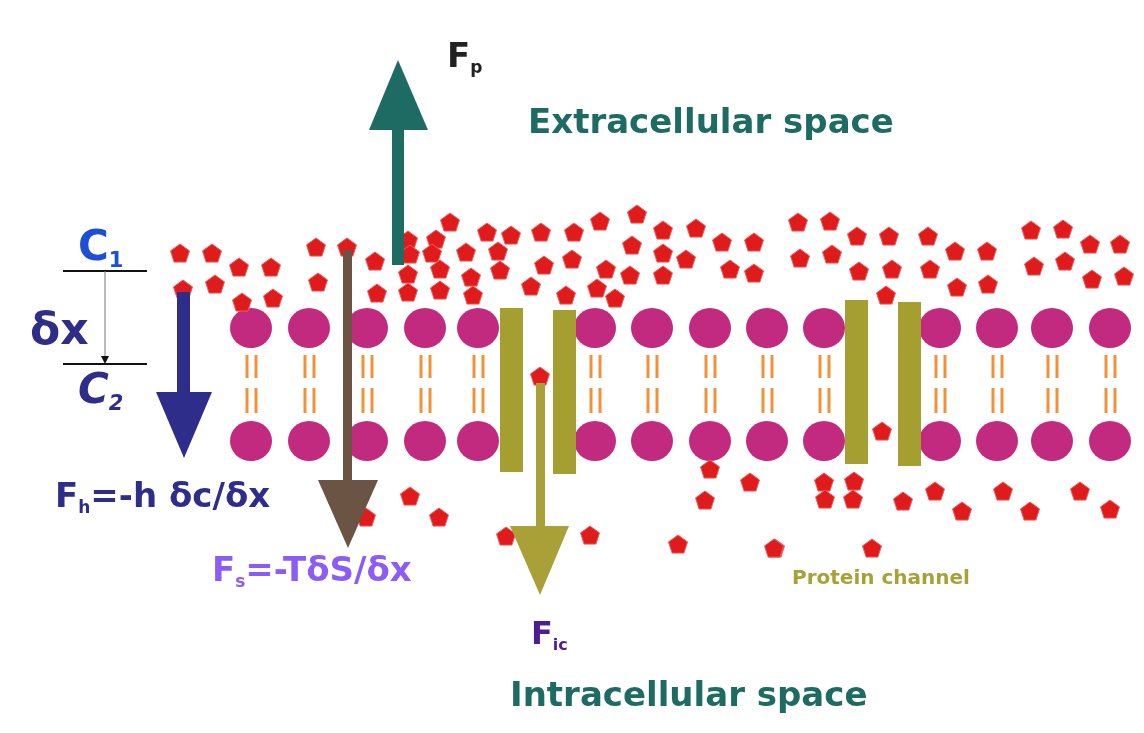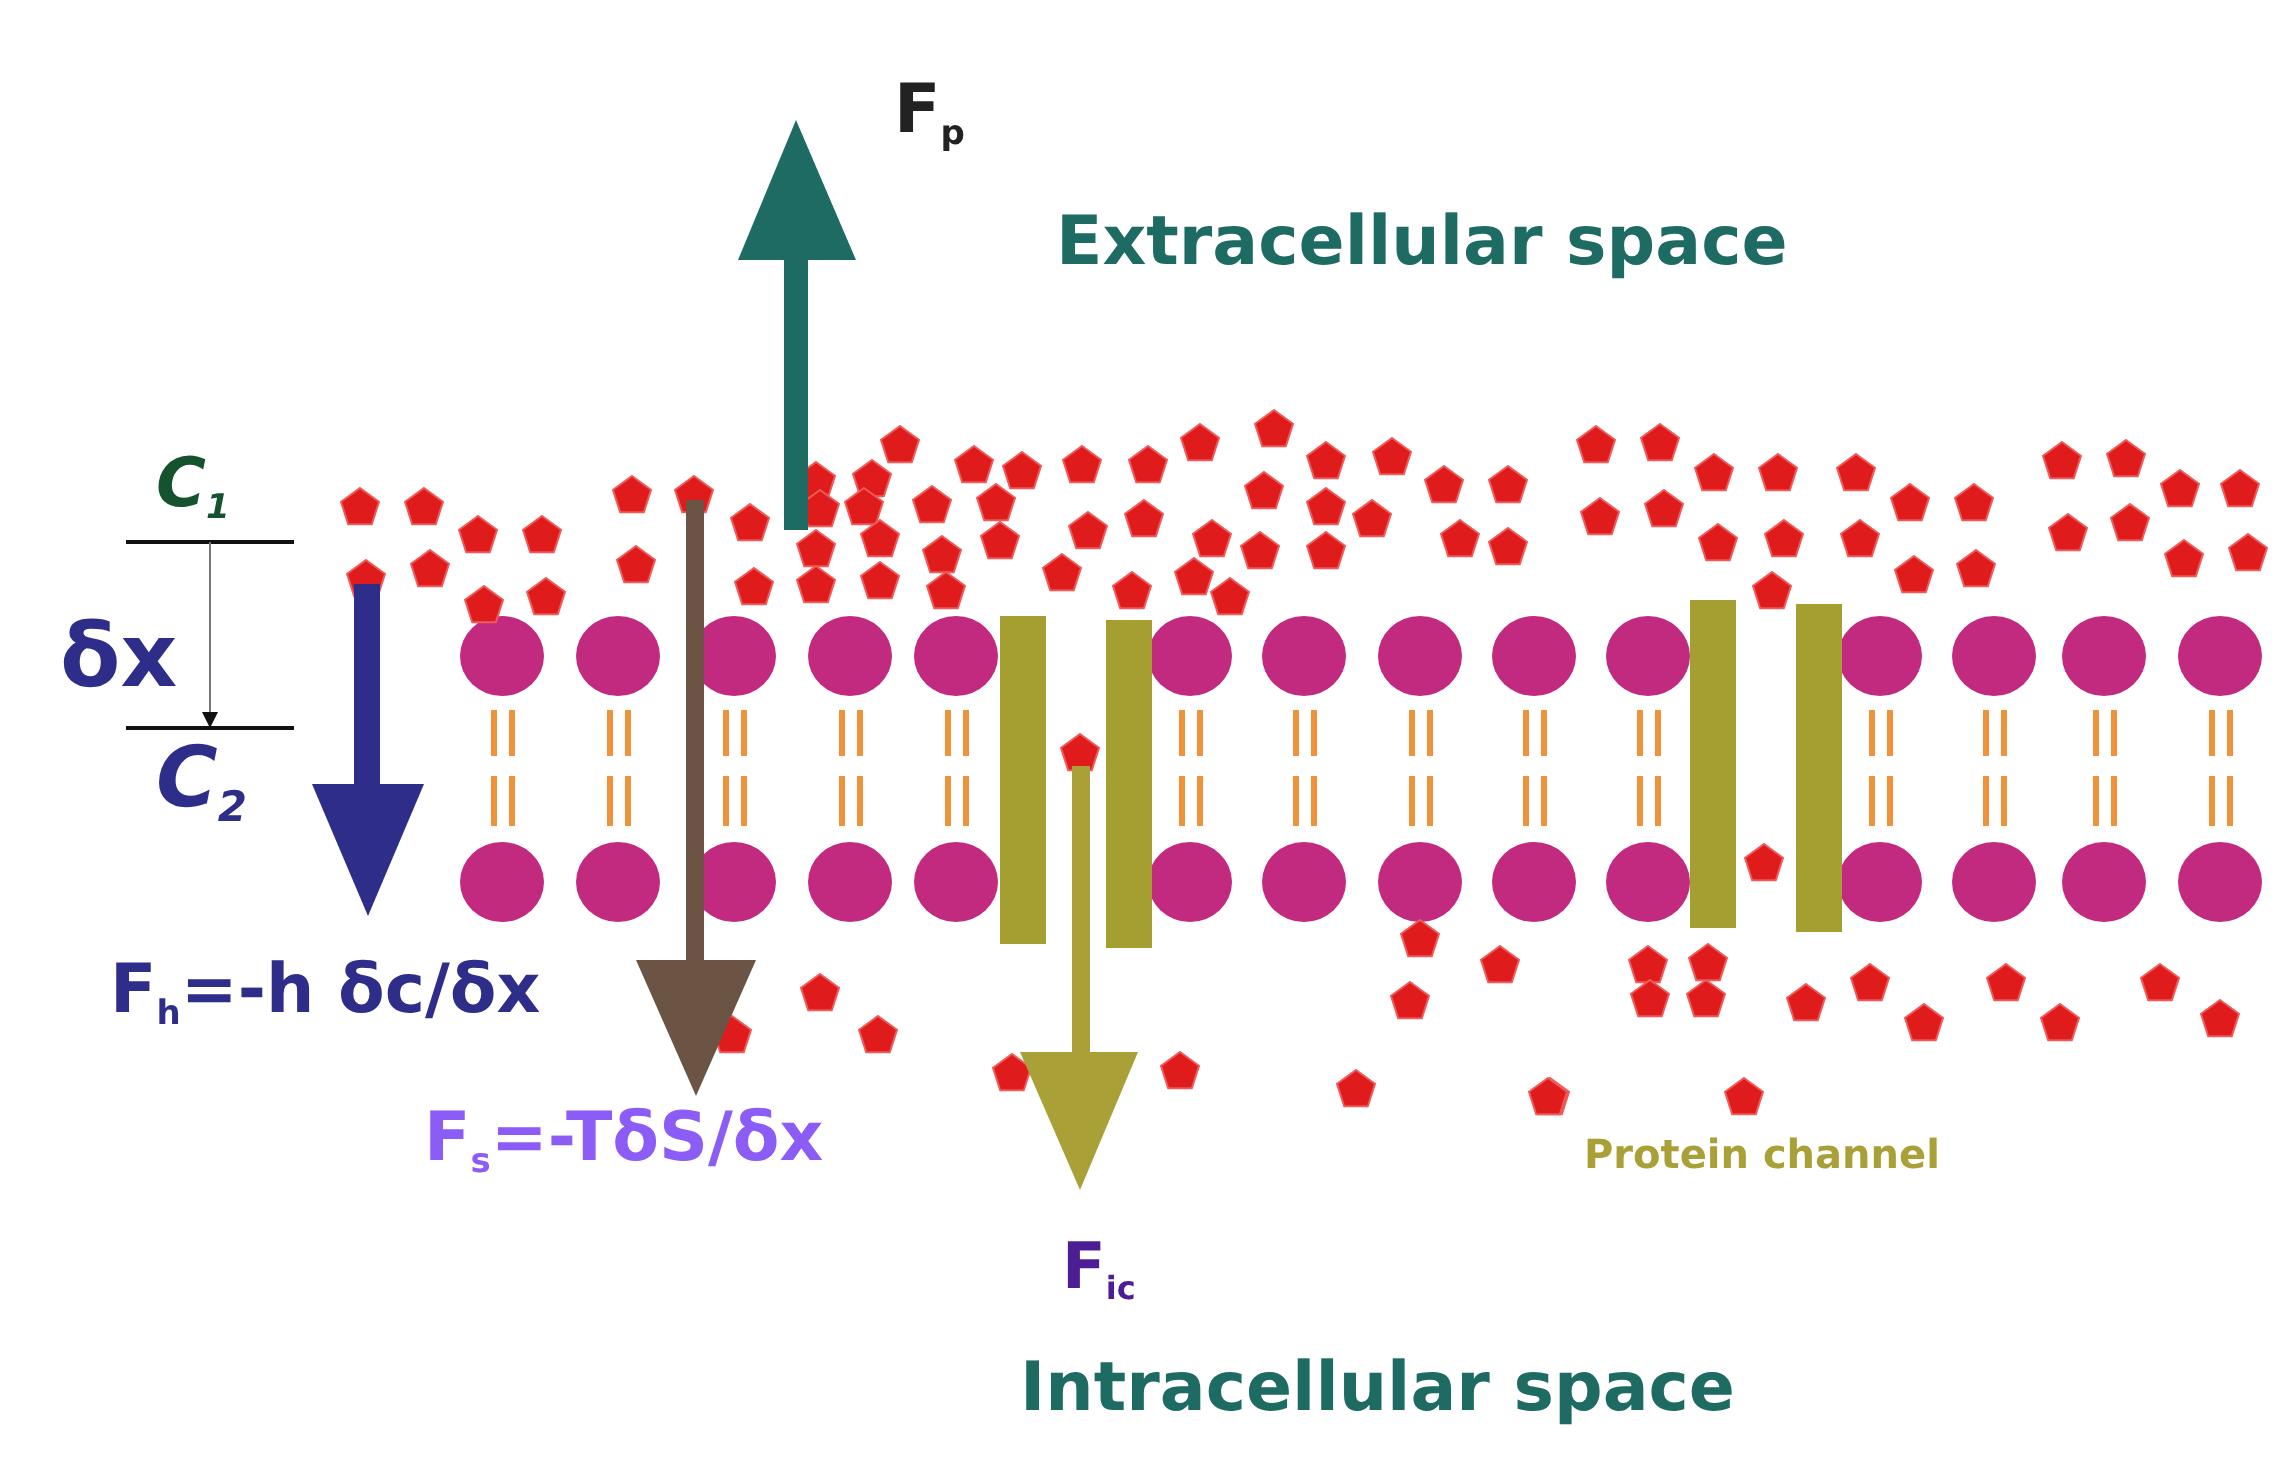--- a/index.html
+++ b/index.html
@@ -181,21 +181,21 @@
     <polygon points="510,526 569,526 540,595" fill="#a9a138"></polygon>
   </g>
 </svg>
 
 <div class="lbl" style="left:447px; top:18px; font-size:34px; color:#222;margin-top:20px;">
   <span>F</span><span class="sub">p</span>
 </div>
 
 <div class="lbl" style="left:528px; top:104px; font-size:34px; color:#1d6b62;">Extracellular space</div>
 
-<div class="lbl" style="left:78px; top:225px; font-size:34px; color:#14532d; font-style:italic;">
+<div class="lbl" style="left:78px; top:225px; font-size:42px; color:#1d4ed8; ">
   <span>C</span><span class="sub">1</span>
 </div>
 
 <div class="lbl" style="left:30px; top:307px; font-size:44px; color:#2e2d8a;">δx</div>
 
 <div class="lbl" style="left:78px; top:368px; font-size:42px; color:#2e2d8a; font-style:italic;">
   <span>C</span><span class="sub">2</span>
 </div>
 
 <div class="lbl" style="left:55px; top:478px; font-size:34px; color:#2e2d8a;">

